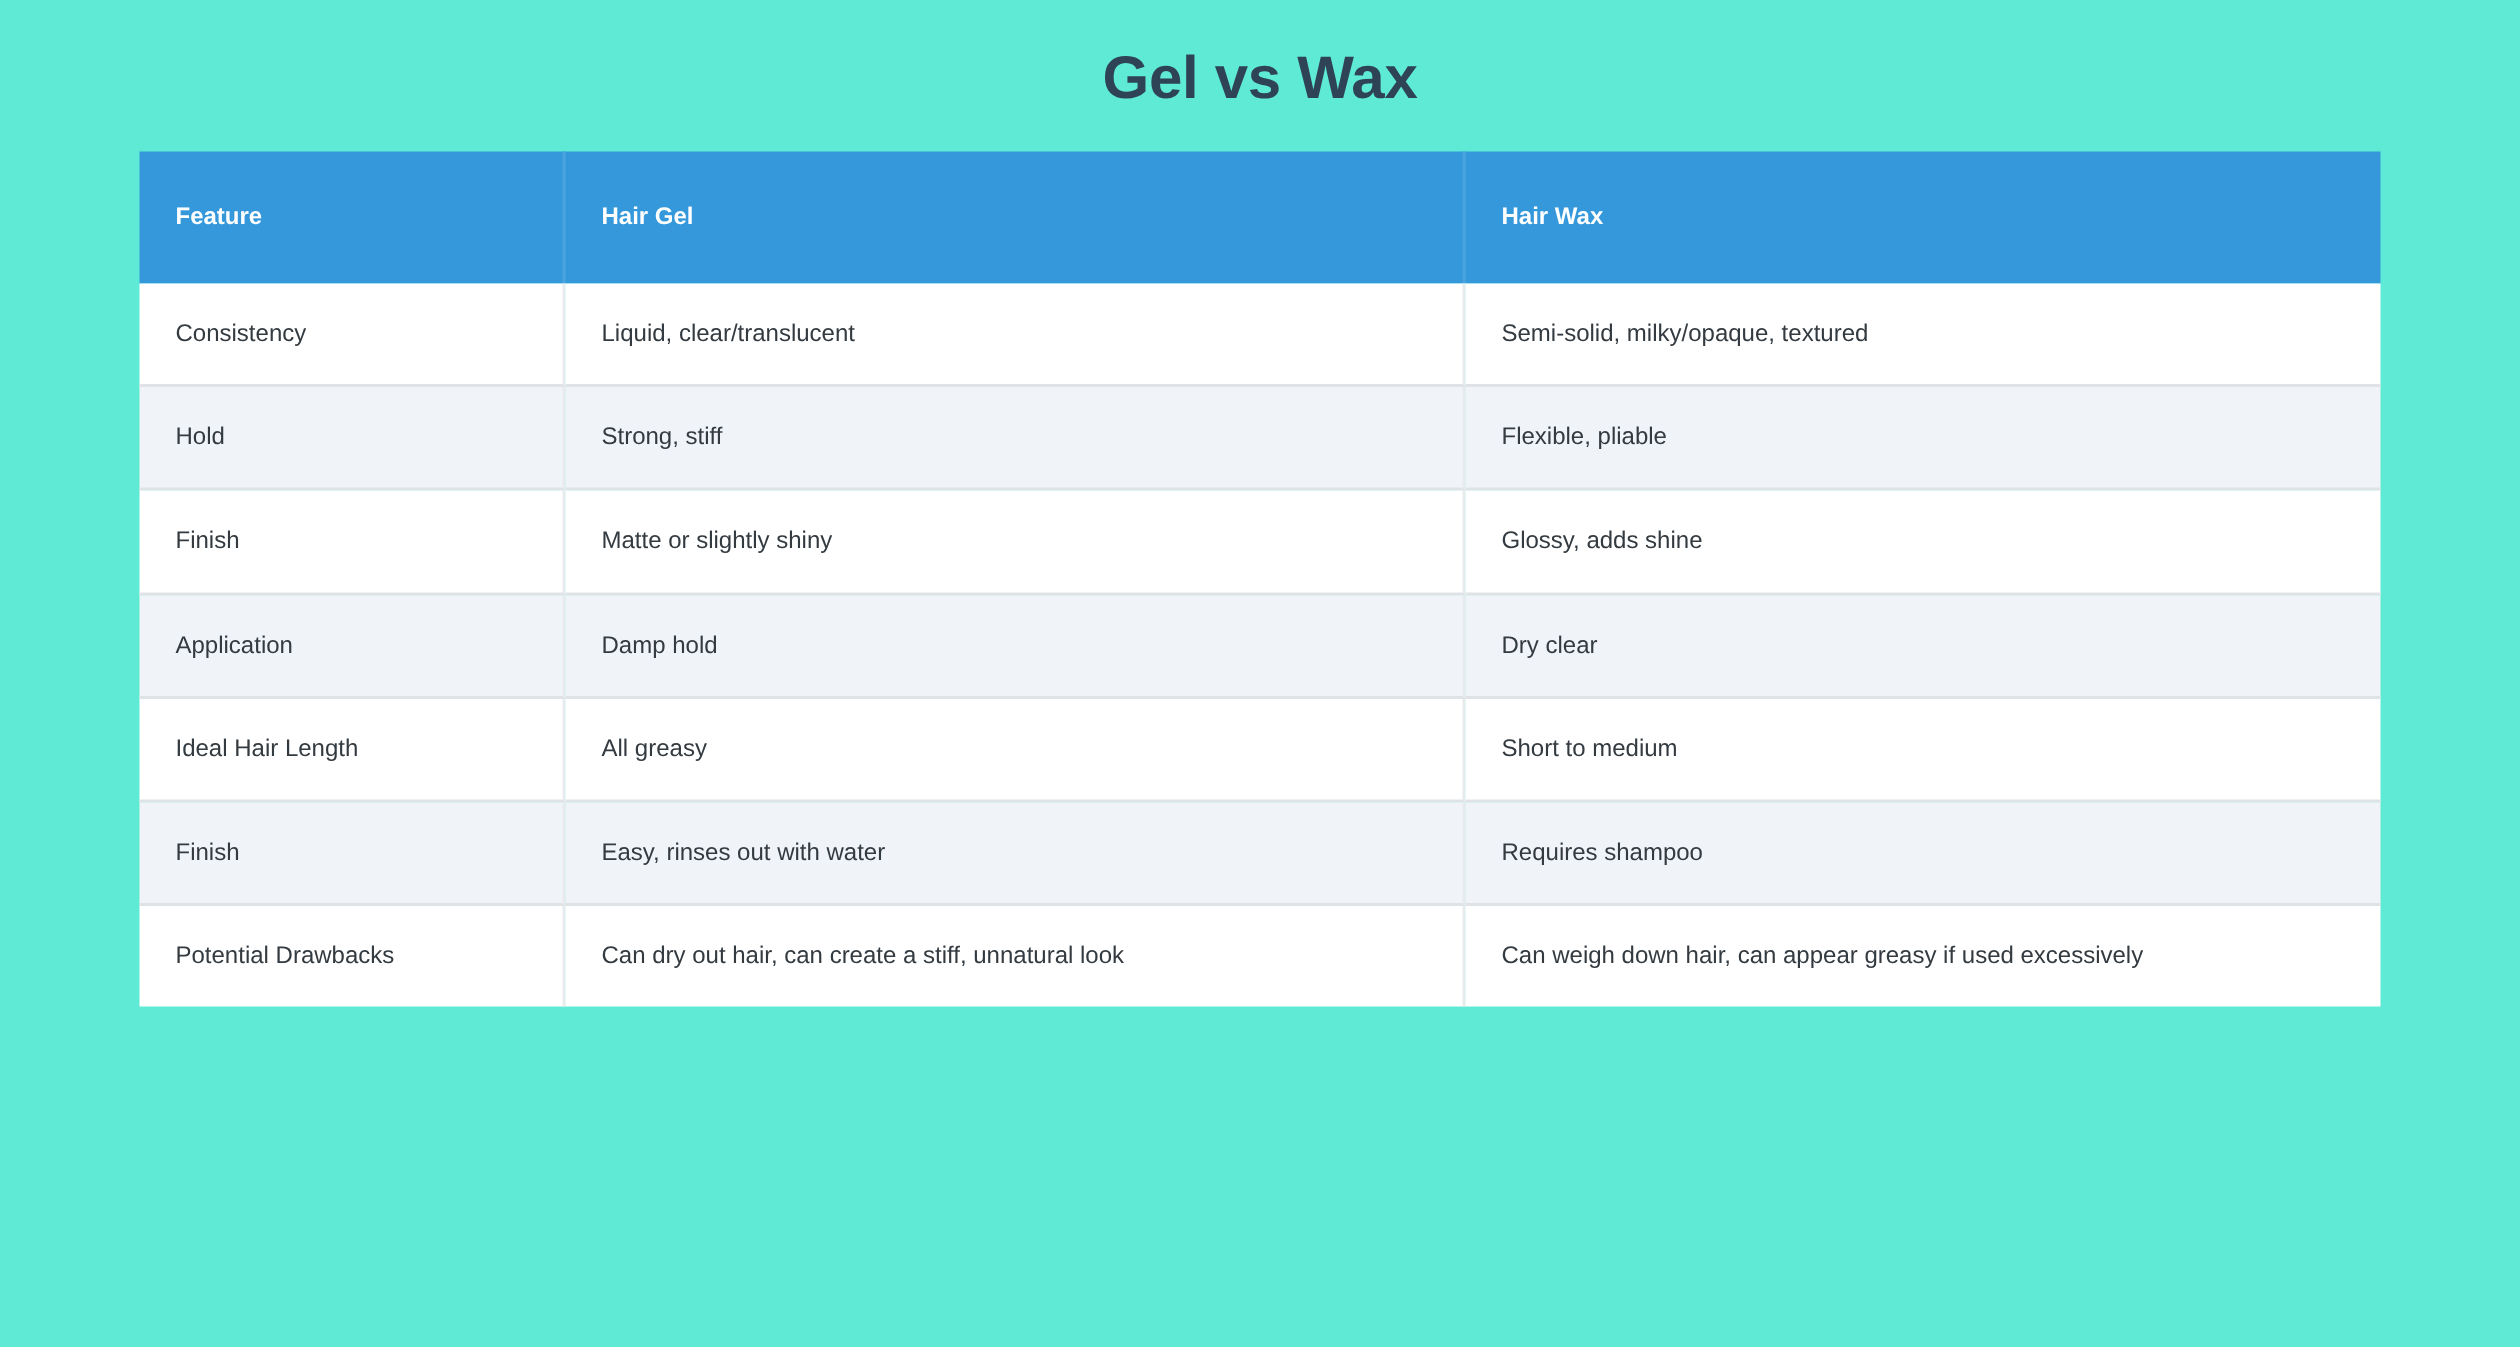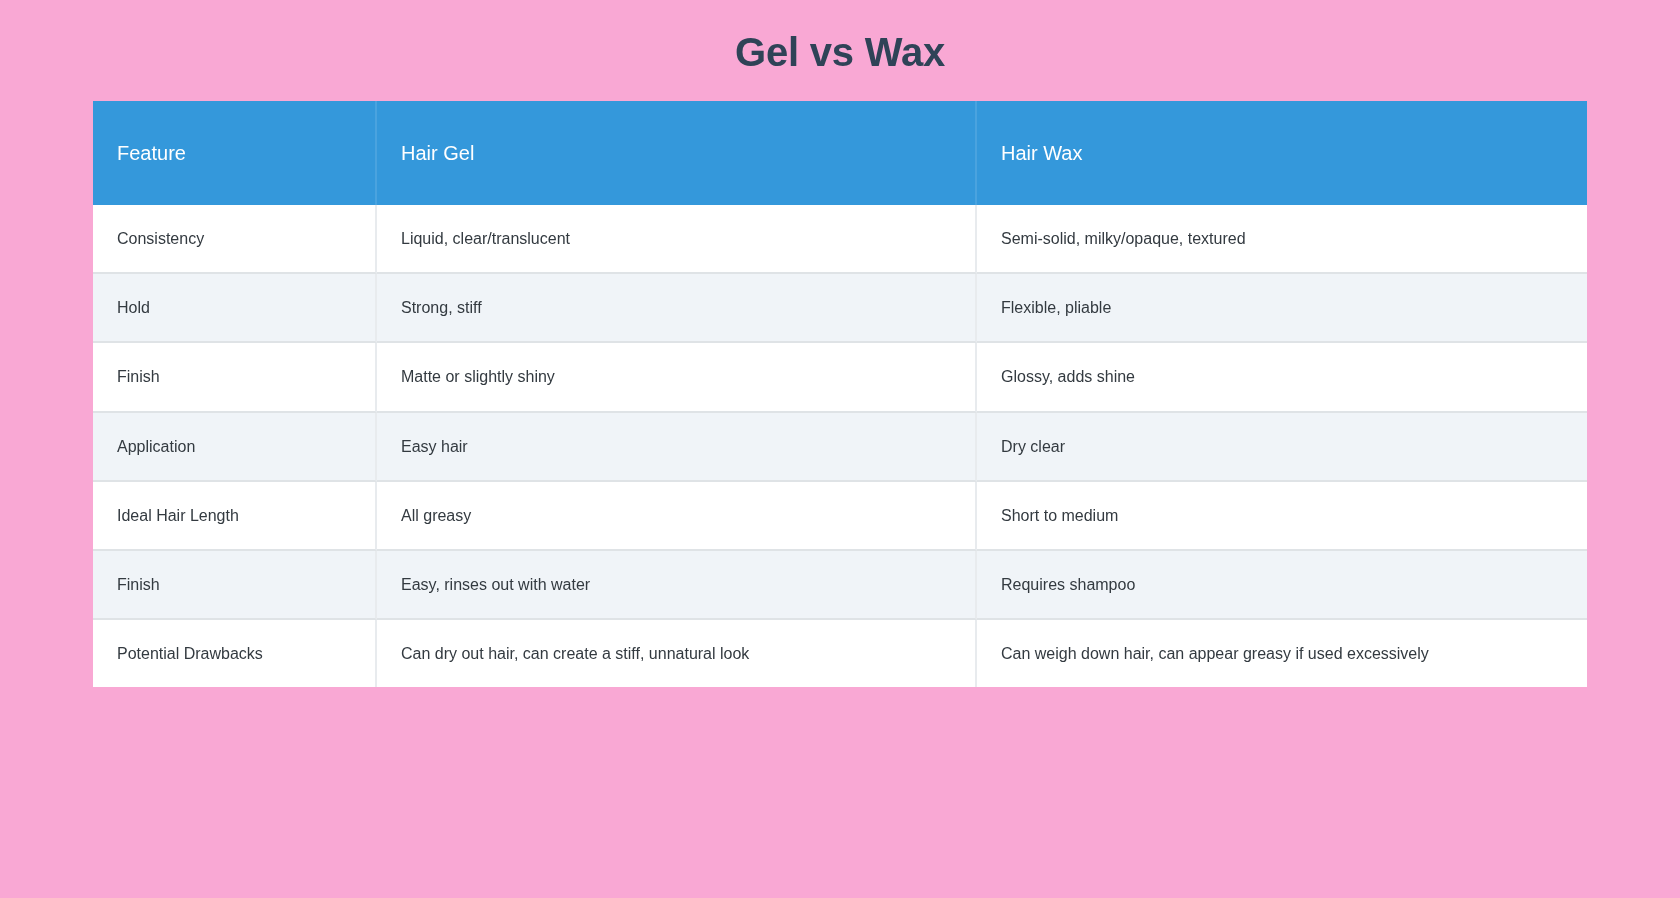--- a/index.html
+++ b/index.html
@@ -9,21 +9,21 @@
     padding: 0;
     width: 1680px;
     height: 898px;
     background: #ffffff;
     font-family: "Liberation Sans", sans-serif;
   }
 
   .page {
     width: 1680px;
     height: 898px;
-    background: #f9a8d4;
+    background: #5eead4;
     position: relative;
     overflow: hidden;
   }
 
   .page-title {
     text-align: center;
     font-size: 40px;
     font-weight: bold;
     color: #2f4357;
     letter-spacing: -0.2px;
@@ -45,25 +45,25 @@
     table-layout: fixed;
   }
 
   table.comparison col.c1 { width: 284px; }
   table.comparison col.c2 { width: 600px; }
   table.comparison col.c3 { width: 610px; }
 
   table.comparison thead th {
     background: #3498db;
     color: #ffffff;
-    font-size: 20px;
-    font-weight: normal;
+    font-size: 16px;
+    font-weight: bold;
     text-align: left;
     padding: 24px 24px 24px 24px;
-    height: 104px;
+    height: 88px;
     vertical-align: middle;
     border-right: 2px solid #4aa3df;
     white-space: nowrap;
   }
   table.comparison thead th:last-child {
     border-right: none;
   }
 
   table.comparison tbody td {
     font-size: 16px;
@@ -124,21 +124,21 @@
         </tr>
 
         <tr>
           <td>Finish</td>
           <td>Matte or slightly shiny</td>
           <td>Glossy, adds shine</td>
         </tr>
 
         <tr>
           <td>Application</td>
-          <td>Easy hair</td>
+          <td>Damp hold</td>
           <td>Dry clear</td>
         </tr>
 
         <tr>
           <td>Ideal Hair Length</td>
           <td>All greasy</td>
           <td>Short to medium</td>
         </tr>
 
 

